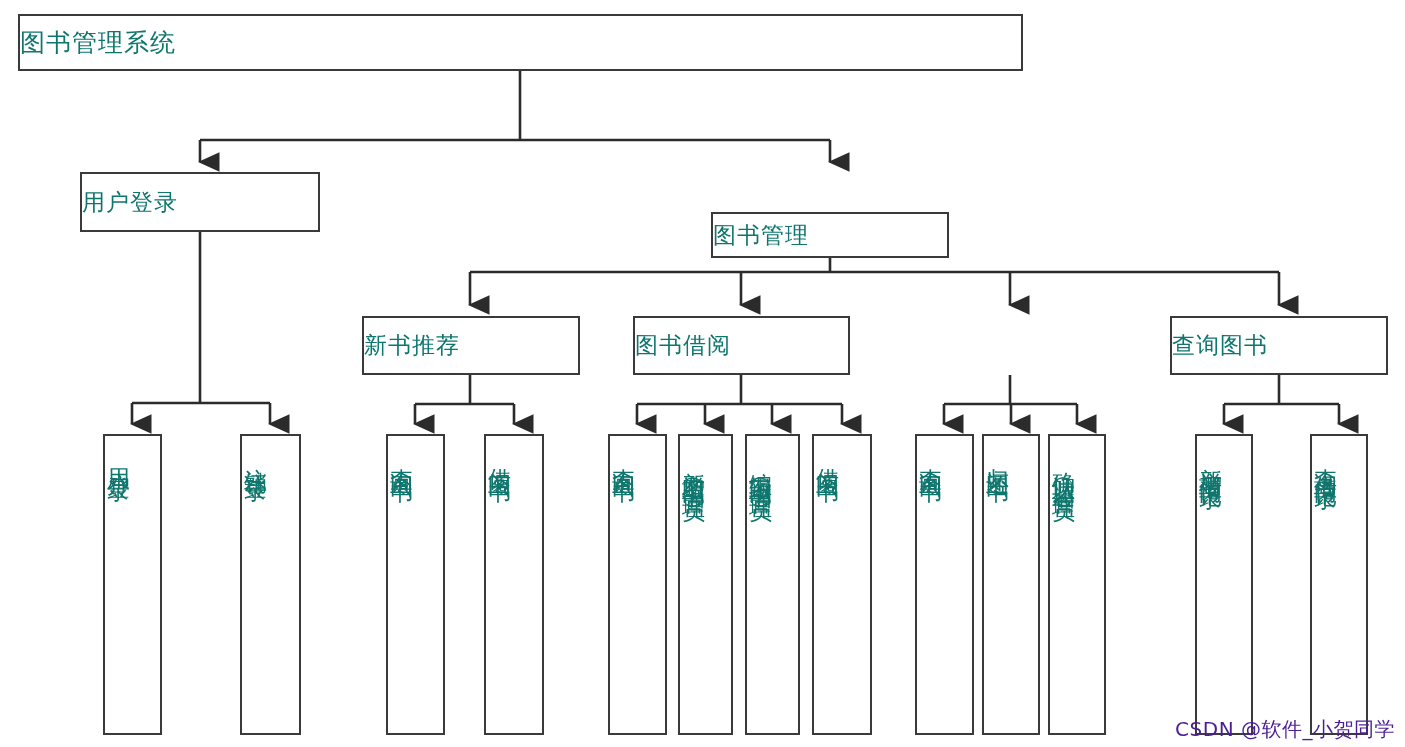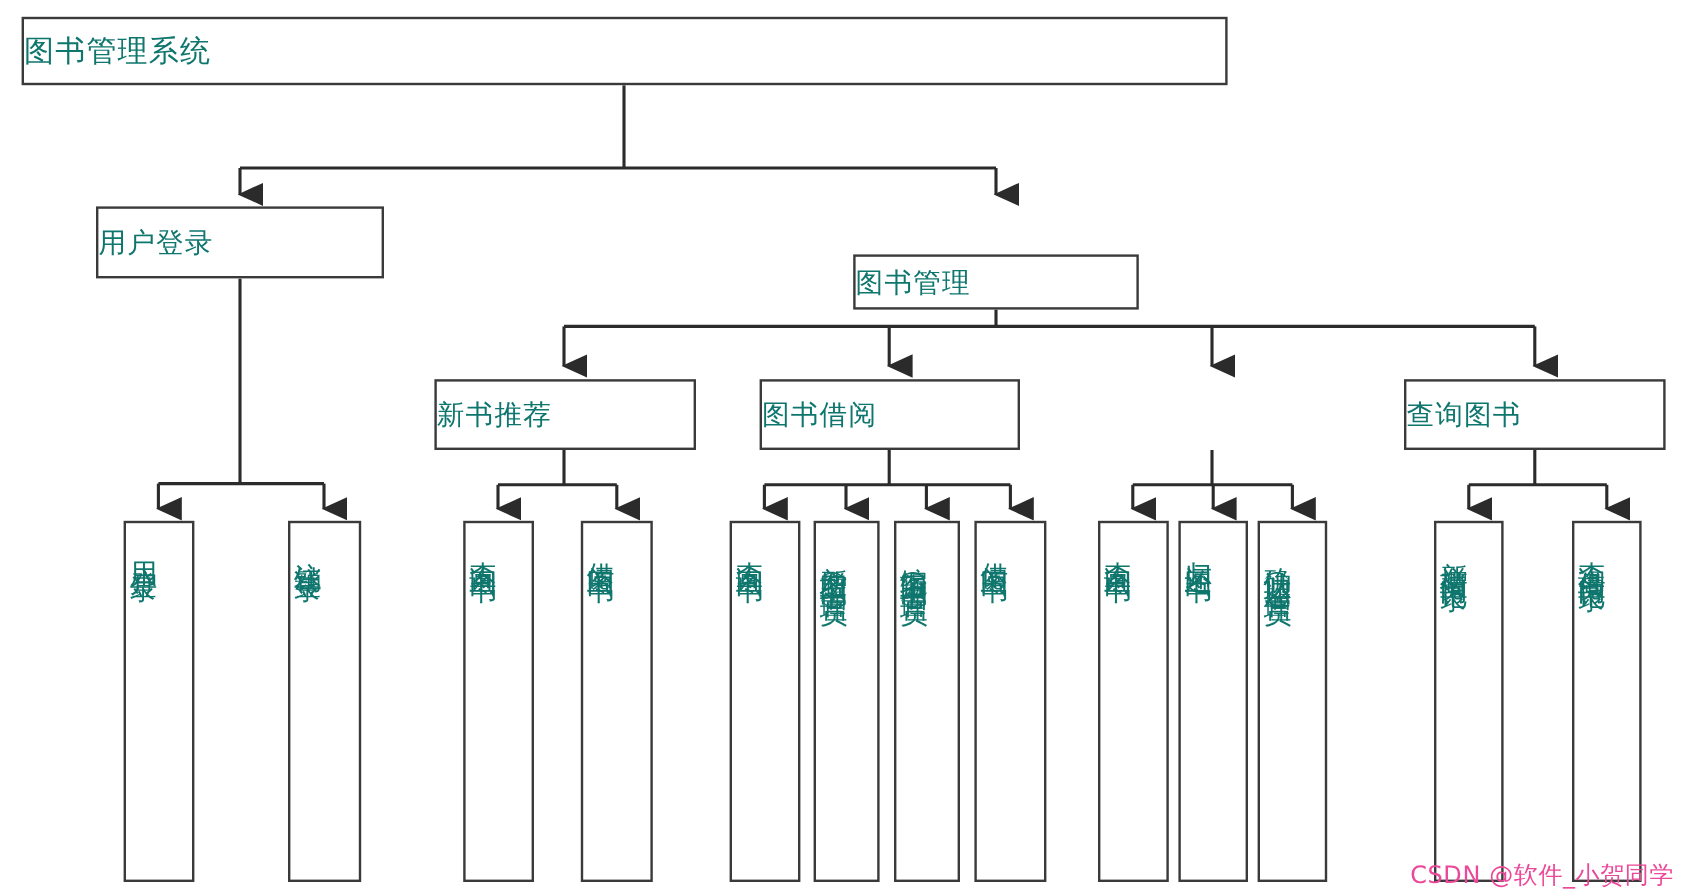--- a/index.html
+++ b/index.html
@@ -61,21 +61,21 @@
     white-space: nowrap;
   }
   .leaf-tall .vtext {
     padding-top: 4px;
   }
   #watermark {
     position: absolute;
     right: 10px;
     bottom: 4px;
     font-size: 20px;
-    color: #ec4899;
+    color: #4c1d95;
     letter-spacing: 0.5px;
     z-index: 5;
     white-space: nowrap;
   }
 </style>
 </head>
 <body>
 
 <div id="canvas">
 

